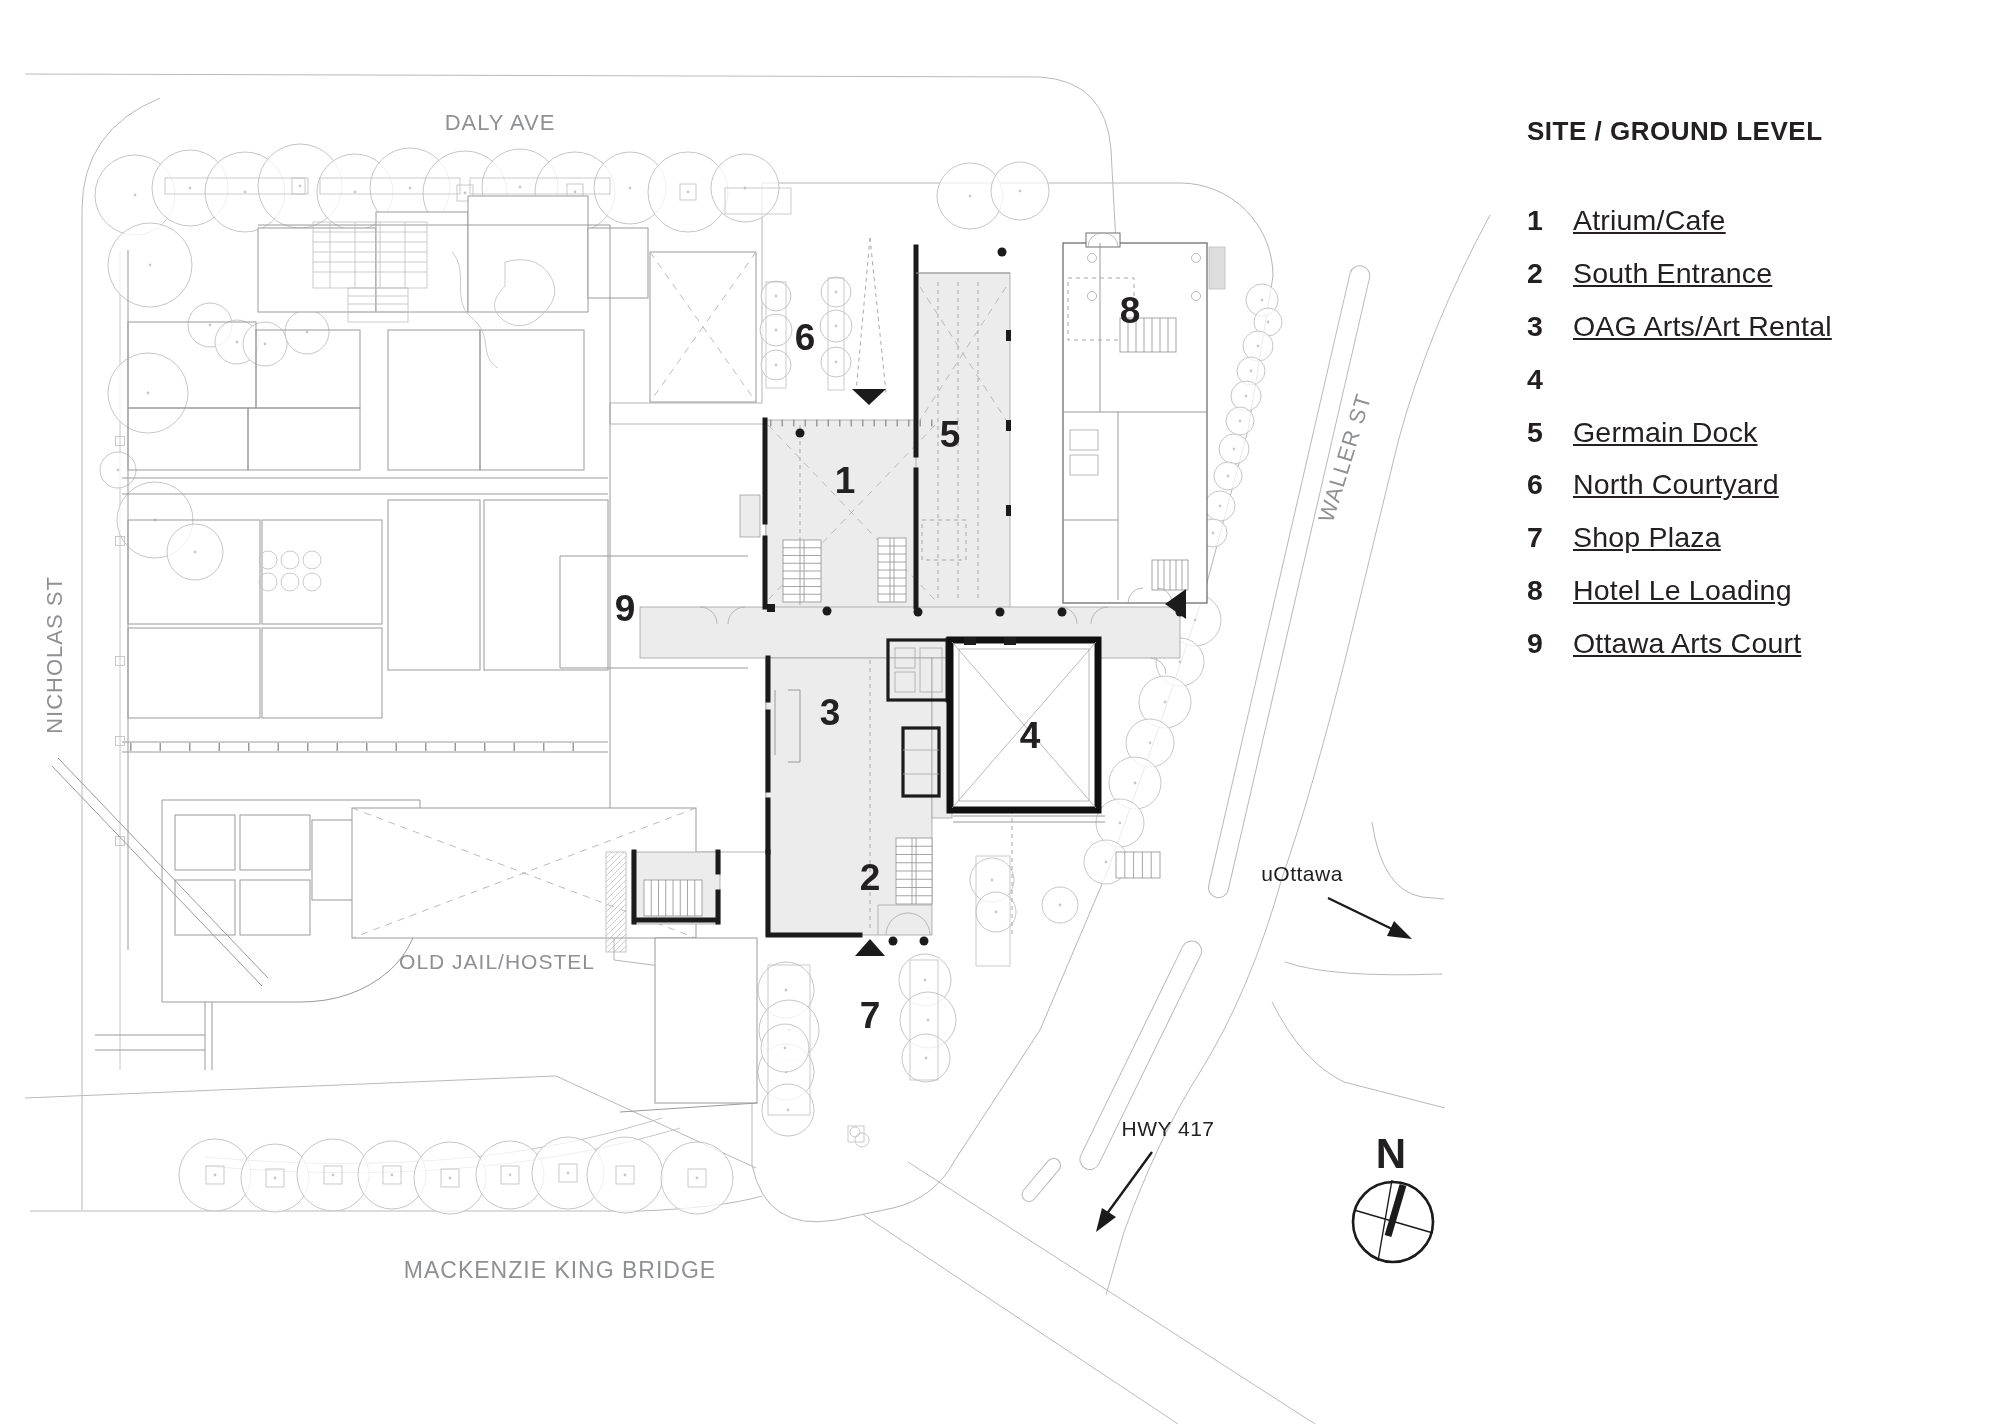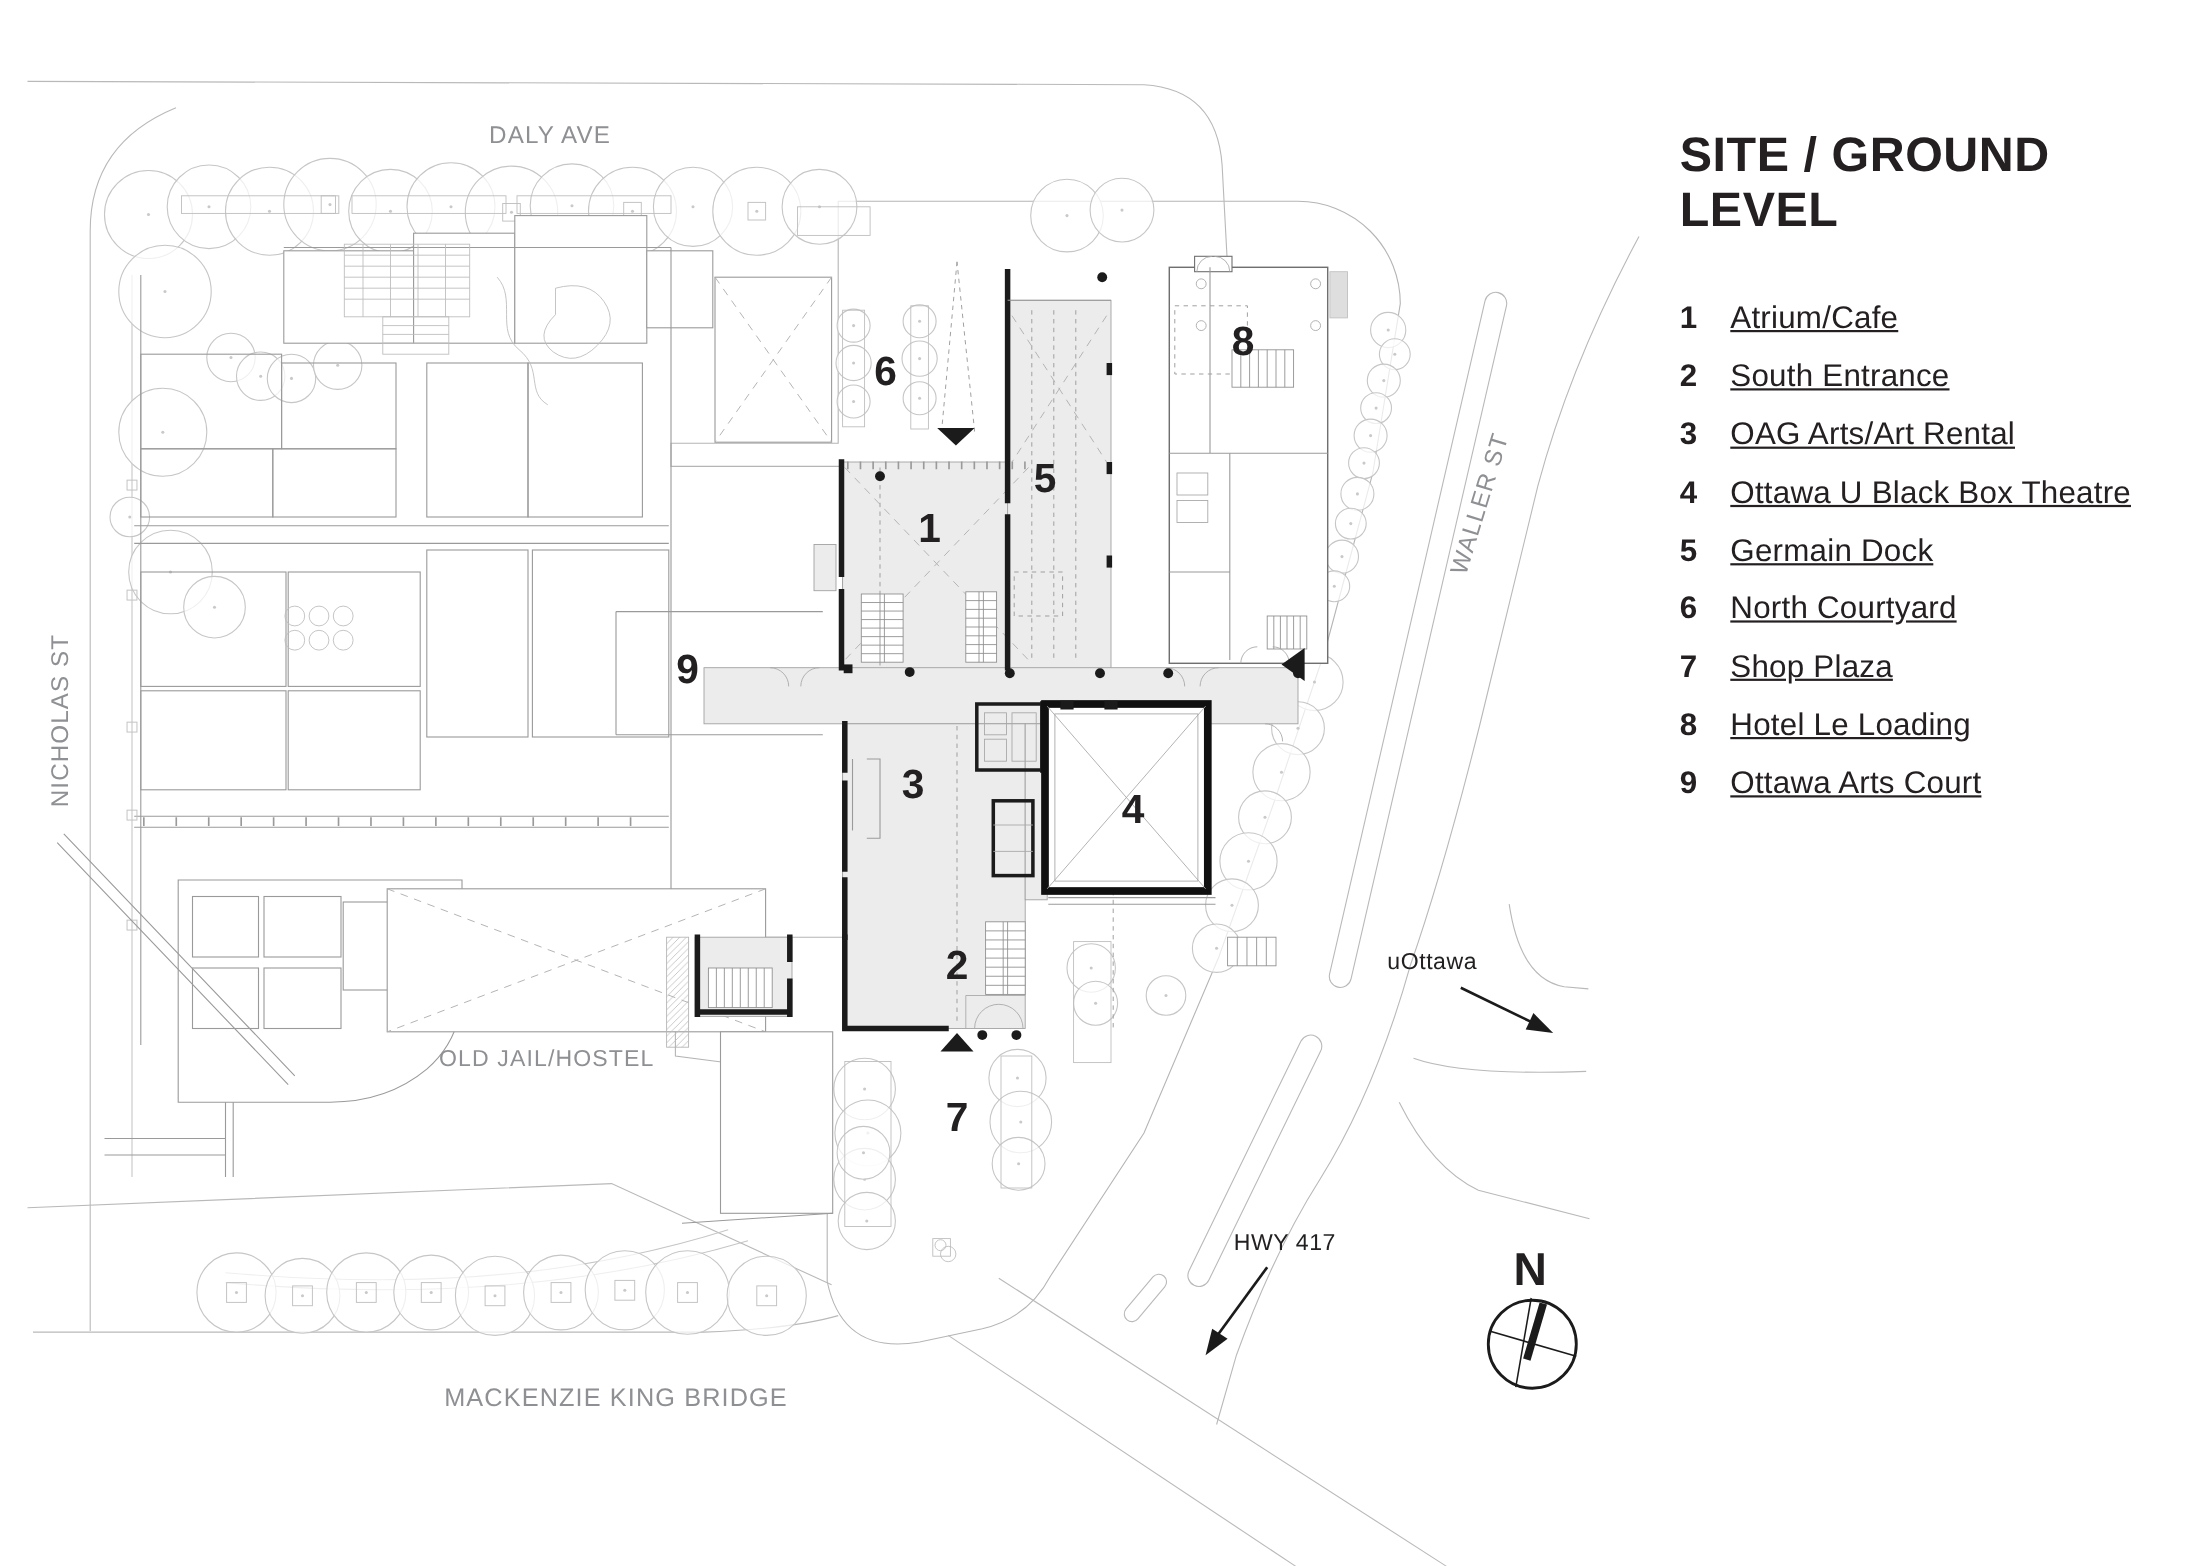--- a/index.html
+++ b/index.html
@@ -27,21 +27,21 @@
   .boxes rect{fill:none;stroke:#c3c3c3;stroke-width:.9;}
   .stairs rect,.stairs path{fill:#fff;stroke:#8f8f8f;stroke-width:.8;}
   .hatchgray{fill:#d9d9d9;opacity:.85;}
   .lbl{fill:#8f9093;font-family:"Liberation Sans",sans-serif;letter-spacing:1px;}
   .lblk{fill:#232021;font-family:"Liberation Sans",sans-serif;}
   .num{fill:#232021;font-family:"Liberation Sans",sans-serif;font-weight:700;font-size:37px;}
   .compass{fill:none;stroke:#1b1b1b;}
 
   
   .legend{position:absolute;left:1527px;top:116px;width:460px;color:#242022;}
-  .legend h1{margin:0;font-size:44px;font-weight:700;letter-spacing:.5px;}
+  .legend h1{margin:0;font-size:26px;font-weight:700;letter-spacing:.5px;}
   .legend ul{list-style:none;margin:47px 0 0 0;padding:0;}
   .legend li{display:flex;align-items:center;height:52.9px;font-size:28.5px;}
   .legend li .n{width:46px;font-weight:700;flex:0 0 46px;}
   .legend li .t{letter-spacing:.2px;text-decoration:underline;}
 </style>
 </head>
 <body>
 
 <div class="stage">
 <svg viewBox="0 0 2000 1424" width="2000" height="1424">
@@ -523,21 +523,20 @@
       <li>
           <span class="n">2</span>
           <span class="t">South Entrance</span>
         </li>
       <li>
           <span class="n">3</span>
           <span class="t">OAG Arts/Art Rental</span>
         </li>
       <li>
           <span class="n">4</span>
-          <span class="t">Ottawa U Black Box Theatre</span>
         </li>
       <li>
           <span class="n">5</span>
           <span class="t">Germain Dock</span>
         </li>
       <li>
           <span class="n">6</span>
           <span class="t">North Courtyard</span>
         </li>
       <li>

